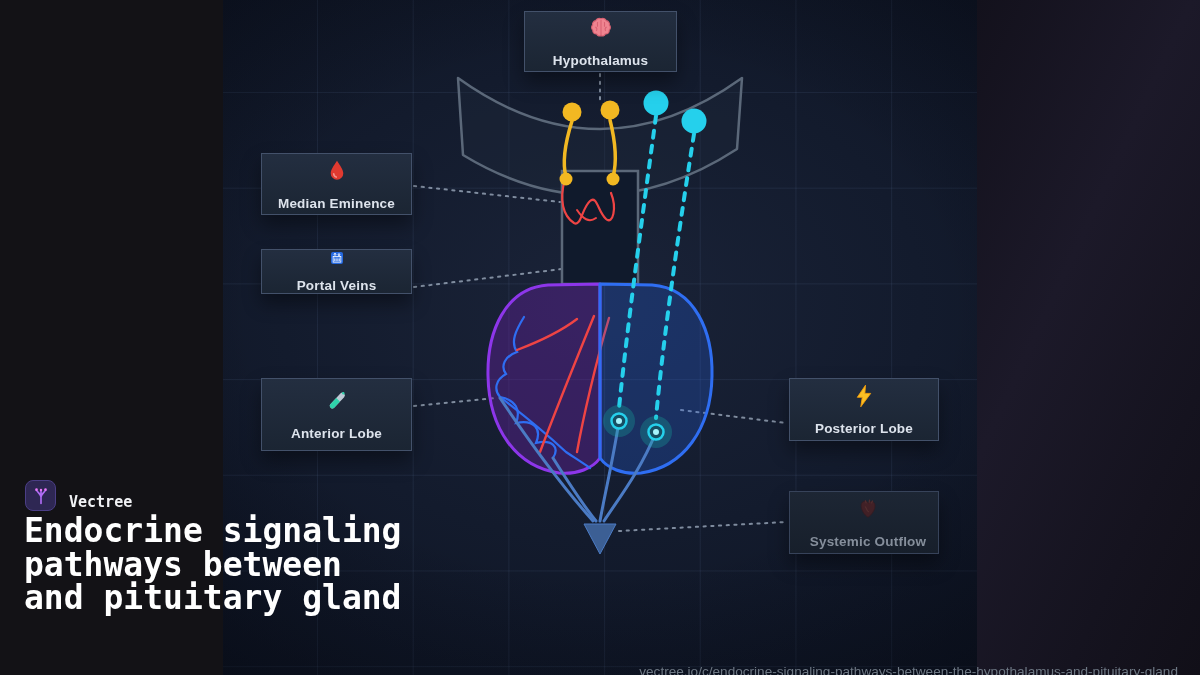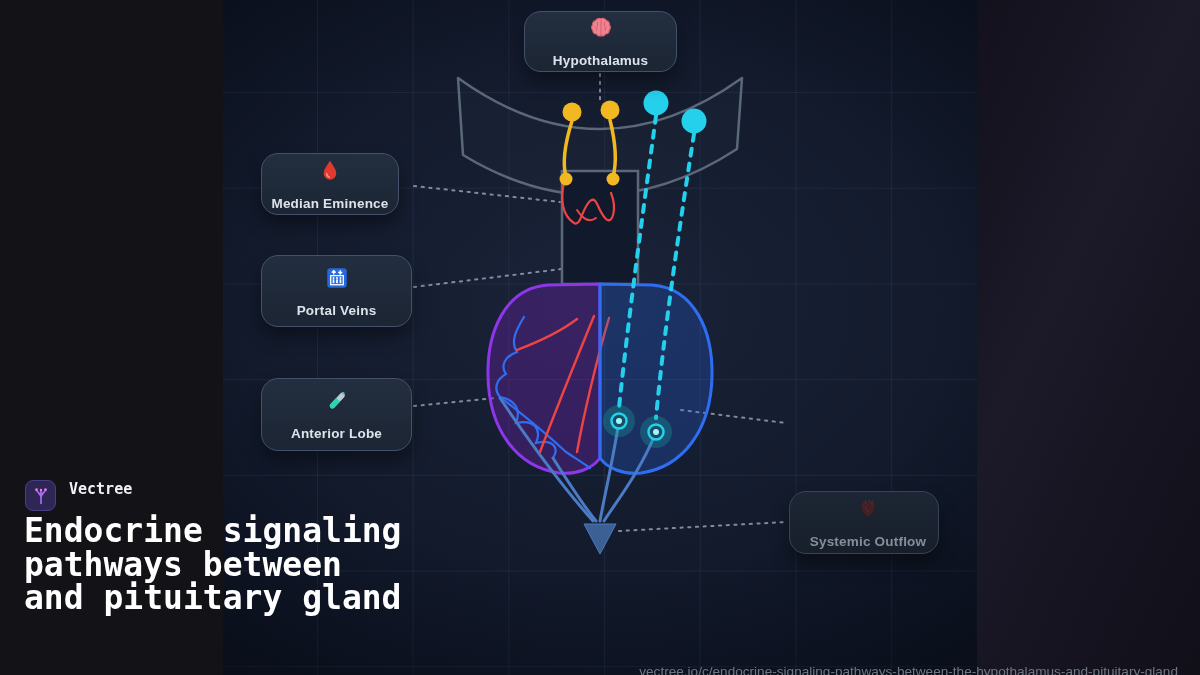--- a/index.html
+++ b/index.html
@@ -26,33 +26,33 @@
   .left-panel{position:absolute;left:0;top:0;width:223px;height:675px;background:#131216;}
   .right-panel{
     position:absolute;left:977px;top:0;width:223px;height:675px;
     background:linear-gradient(115deg,#13111c 0%,#1c1929 40%,#15131f 75%,#110f18 100%);
   }
   .diagram-svg{position:absolute;left:0;top:0;width:1200px;height:675px;}
 
   .node-box{
     position:absolute;display:flex;flex-direction:column;align-items:center;justify-content:center;
     gap:12px;background:linear-gradient(180deg,#232e40,#1b2533);
-    border:1.5px solid #43516a;border-radius:17px;
+    border:1.5px solid #43516a;border-radius:0;
     box-shadow:0 10px 18px rgba(0,0,0,0.38);
   }
   .node-label{
     font-size:13.5px;font-weight:bold;color:#dde3ec;letter-spacing:.2px;
     font-family:"Liberation Sans",sans-serif;
   }
   .node-icon{width:26px;height:26px;display:block;}
   .node-box.dimmed{background:linear-gradient(180deg,#1d2634,#171f2b);border-color:#37435a;padding-left:8px;}
   .node-box.dimmed .node-label{color:#858e9b;}
   .node-box.dimmed .node-icon{opacity:.55;filter:saturate(.75) brightness(.8);}
 
-  .brand-row{position:absolute;left:25px;top:480px;display:flex;align-items:flex-start;gap:13px;}
+  .brand-row{position:absolute;left:25px;top:480px;display:flex;align-items:flex-end;gap:13px;}
   .brand-logo{
     width:31px;height:31px;border-radius:8px;background:#2e2753;border:1px solid #4b3e86;
     display:flex;align-items:center;justify-content:center;
   }
   .brand-name{
     font-family:"DejaVu Sans Mono",monospace;font-weight:bold;font-size:15px;color:#f1f2f5;
   }
   .main-title{
     position:absolute;left:24px;top:514px;
     font-family:"DejaVu Sans Mono",monospace;font-weight:bold;font-size:33px;
@@ -150,29 +150,29 @@
   </svg>
 
   <div class="node-box" style="left:524px;top:11px;width:153px;height:61px">
     <svg class="node-icon" viewBox="0 0 24 24">
       <path d="M12 3.5 C9.5 2.5 7.5 3.8 7.2 5.2 C5 5.5 3.8 7.4 4.3 9.2 C2.9 10.4 3 12.8 4.4 13.9 C4.2 16.2 6 17.8 8 17.5 C8.8 19.3 11 20 12 18.8 C13 20 15.2 19.3 16 17.5 C18 17.8 19.8 16.2 19.6 13.9 C21 12.8 21.1 10.4 19.7 9.2 C20.2 7.4 19 5.5 16.8 5.2 C16.5 3.8 14.5 2.5 12 3.5 Z" fill="#ef8490" stroke="#d86172" stroke-width="1"></path>
       <path d="M9 6.5 C8 8 9.5 9.2 8.5 10.8 M12 4.5 V18.5 M15 6.5 C16 8 14.5 9.2 15.5 10.8 M6.8 11.2 C8.2 11.6 8.7 13.2 7.6 14.6 M17.2 11.2 C15.8 11.6 15.3 13.2 16.4 14.6" fill="none" stroke="#d86172" stroke-width="1"></path>
     </svg>
     <div class="node-label">Hypothalamus</div>
   </div>
 
-  <div class="node-box" style="left:261px;top:153px;width:138px;height:62px">
+  <div class="node-box" style="left:261px;top:153px;width:151px;height:62px">
     <svg class="node-icon" viewBox="0 0 24 24">
       <path d="M12 2.5 C9.2 7 6.2 10.6 6.2 14.2 A5.8 5.8 0 0 0 17.8 14.2 C17.8 10.6 14.8 7 12 2.5 Z" fill="#e03a30"></path>
       <path d="M9 14.5 a3.4 3.4 0 0 0 2.3 3.1" stroke="#f59189" fill="none" stroke-width="1.5" stroke-linecap="round"></path>
     </svg>
     <div class="node-label">Median Eminence</div>
   </div>
 
-  <div class="node-box" style="left:261px;top:255px;width:151px;height:72px">
+  <div class="node-box" style="left:261px;top:249px;width:151px;height:45px">
     <svg class="node-icon" viewBox="0 0 24 24">
       <rect x="3" y="3" width="18" height="18" rx="3" fill="#2569e0"></rect>
       <g stroke="#ffffff" stroke-width="1.3" fill="none" stroke-linecap="round" stroke-linejoin="round">
         <path d="M9 8.2 V5.2 M9 5.2 L7.6 6.7 M9 5.2 L10.4 6.7"></path>
         <path d="M15 5.2 V8.2 M15 8.2 L13.6 6.7 M15 8.2 L16.4 6.7"></path>
       </g>
       <rect x="6.2" y="9.8" width="11.6" height="8.4" fill="none" stroke="#ffffff" stroke-width="1.2"></rect>
       <g fill="#ffffff">
         <circle cx="8.8" cy="12" r="0.9"></circle>
           <rect x="8" y="13.2" width="1.6" height="3.6"></rect>
@@ -189,20 +189,26 @@
     <svg class="node-icon" viewBox="0 0 24 24">
       <g transform="rotate(43 12 12)">
         <rect x="9.6" y="2.5" width="4.8" height="18" rx="2.4" fill="#ccd8e3" opacity="0.92"></rect>
         <path d="M9.6 10.5 h4.8 v7.6 a2.4 2.4 0 0 1 -4.8 0 Z" fill="#2fd4ab"></path>
       </g>
       <circle cx="17.8" cy="4.8" r="1.1" fill="#2fd4ab"></circle>
     </svg>
     <div class="node-label">Anterior Lobe</div>
   </div>
 
+  <div class="node-box" style="left:789px;top:378px;width:150px;height:63px">
+    <svg class="node-icon" viewBox="0 0 24 24">
+      <path d="M13.4 2 L5.8 13.2 H10.4 L9 22 L18.2 9.6 H12.8 Z" fill="#fbbf24" stroke="#f59e0b" stroke-width="0.8" stroke-linejoin="round"></path>
+    </svg>
+    <div class="node-label">Posterior Lobe</div>
+  </div>
 
   <div class="node-box dimmed" style="left:789px;top:491px;width:150px;height:63px">
     <svg class="node-icon" viewBox="0 0 24 24">
       <path d="M12.5 6.5 C10.5 3.8 6.4 4.4 5.8 8 C5.1 12.2 8.6 17.6 12 19.6 C15.5 17.5 18.9 12.4 18.4 8.4 C18 4.8 14.5 4 12.5 6.5 Z" fill="#8f1f1f" stroke="#6d1414" stroke-width="0.8"></path>
       <path d="M9.6 4.4 L10.2 6.4 M13.4 3.9 L13.1 5.9 M16.2 4.6 L15.2 6.4" stroke="#b03a2c" stroke-width="1.2" fill="none" stroke-linecap="round"></path>
       <path d="M9.5 10 C11 11.5 10.5 13.5 12.5 14.5" stroke="#b9402f" stroke-width="1" fill="none" stroke-linecap="round"></path>
     </svg>
     <div class="node-label">Systemic Outflow</div>
   </div>
 

